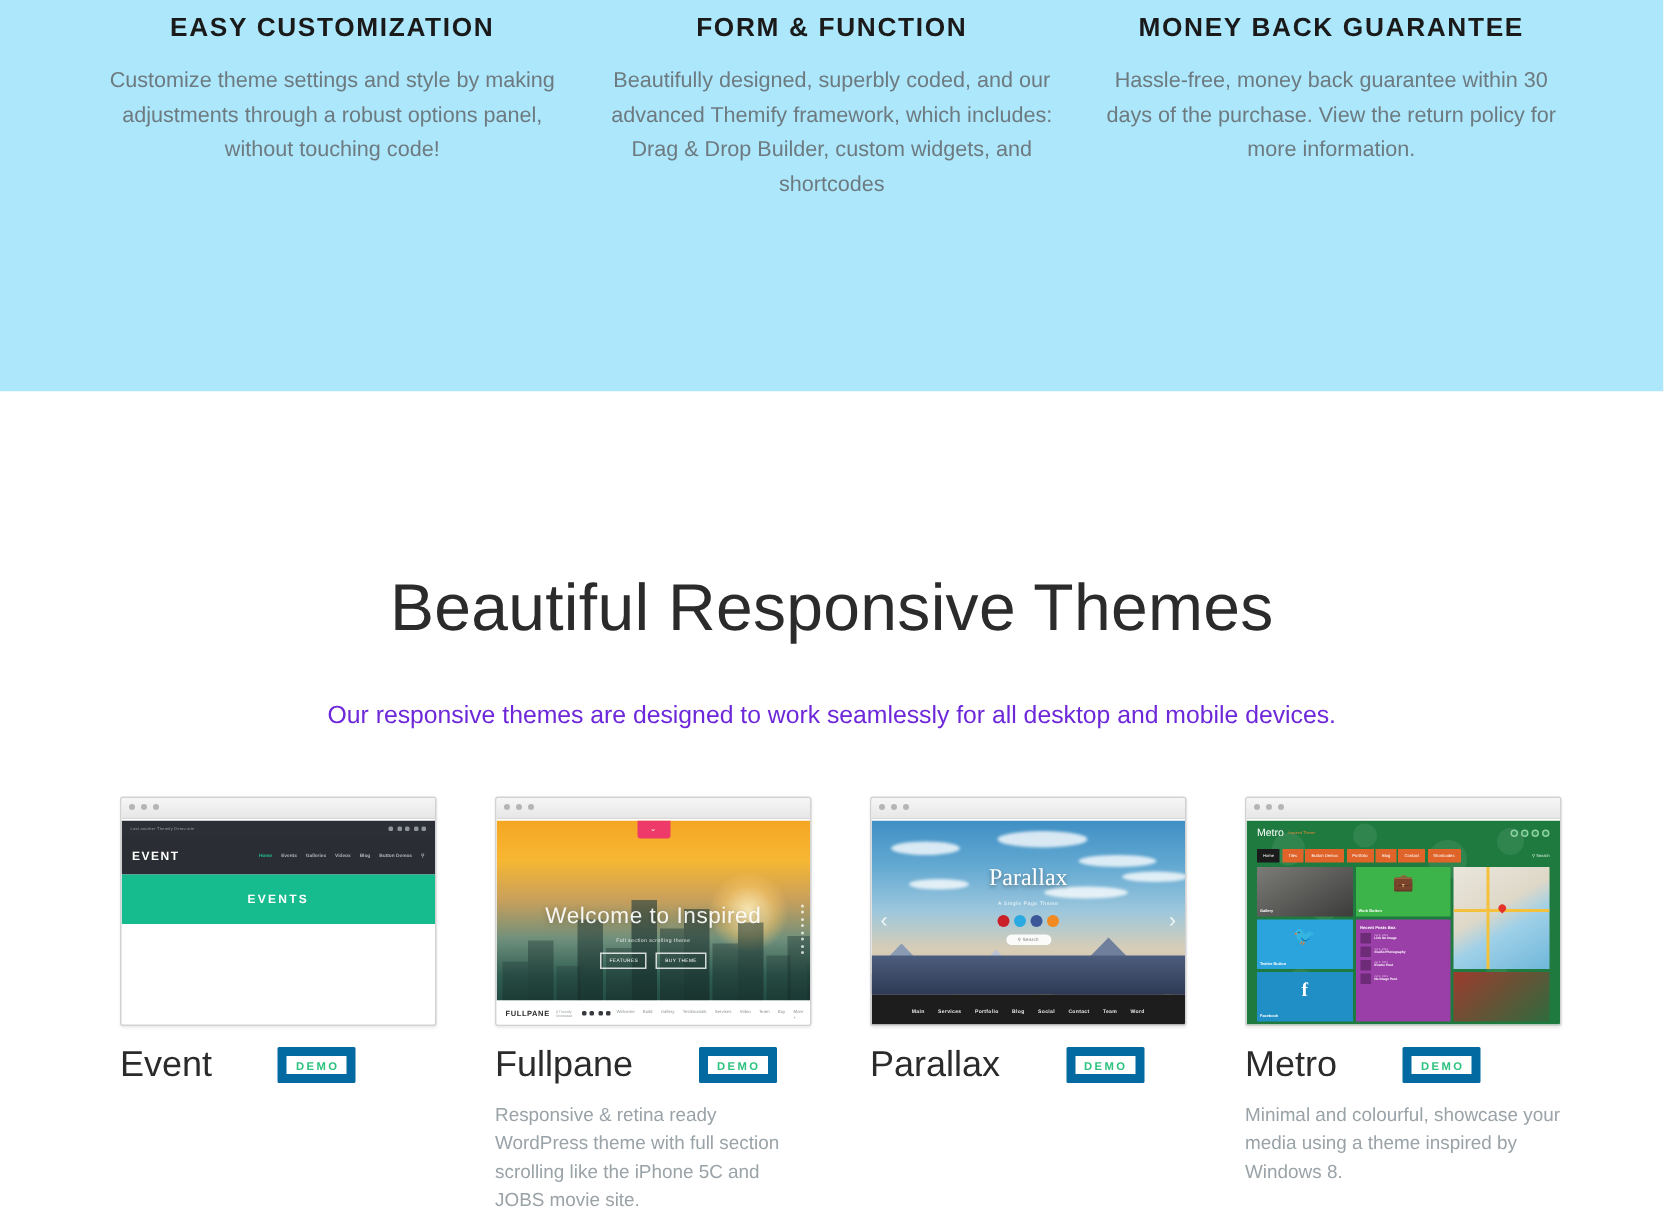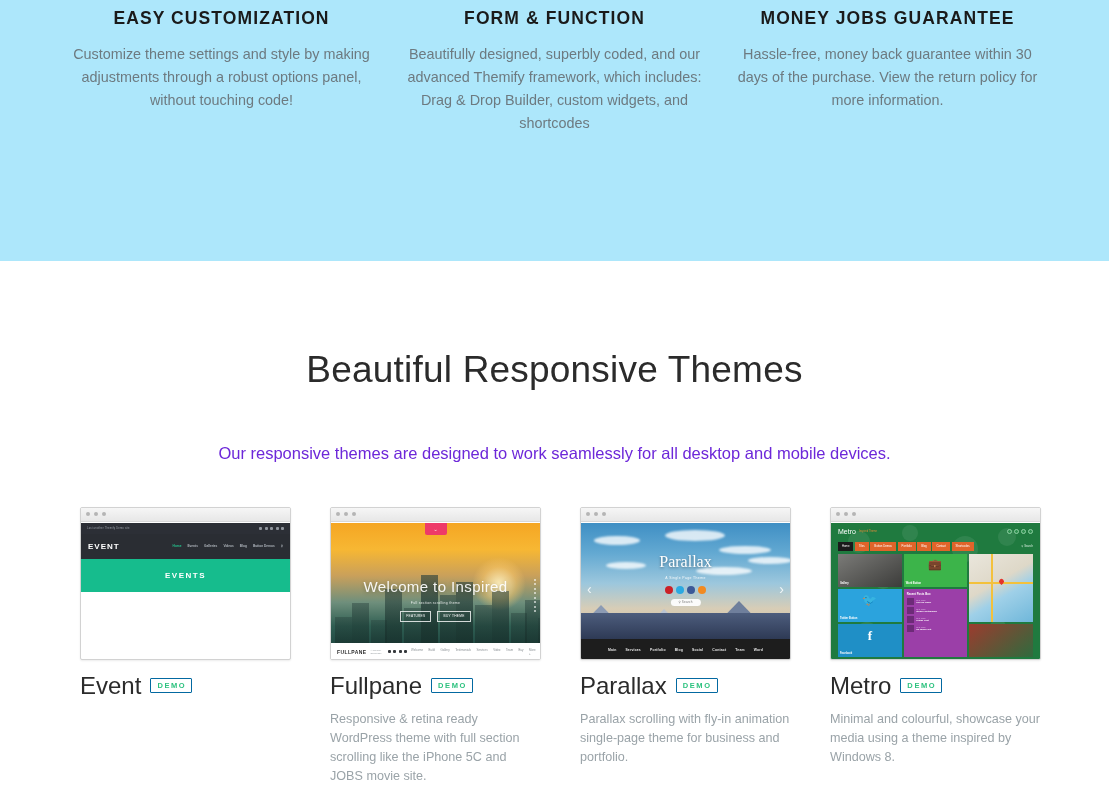--- a/index.html
+++ b/index.html
@@ -41,25 +41,25 @@
     margin: 0;
   }
 
   
   .main-section {
     width: 1109px;
     background: #fff;
     text-align: center;
   }
   .main-heading {
-    font-size: 37px;
+    font-size: 44px;
     font-weight: 300;
     color: #2b2b2b;
-    margin: 16px;
-    padding-top: 72px;
+    margin: 0;
+    padding-top: 120px;
     letter-spacing: 0.2px;
     line-height: 1.15;
   }
   .main-sub {
     font-size: 16.5px;
     color: #6d28d9;
     margin: 0;
     padding-top: 36px;
     font-weight: 300;
   }
@@ -281,43 +281,43 @@
   .map-pin {
     position: absolute; left: 46%; top: 38%; width: 5px; height: 5px; background: #e4322b;
     border-radius: 50% 50% 50% 0; transform: rotate(-45deg);
   }
   .map-rd { position: absolute; background: #f3c13c; }
 
   
   .card-head { display: flex; align-items: center; gap: 9px; margin-top: 14px; }
   .card-title { font-size: 24px; font-weight: 300; color: #2b2b2b; line-height: 1; }
   .demo-badge {
-    border: 1px solid #0369a1; color: #2dc27f; font-size: 7.5px;
+    border: 6px solid #0369a1; color: #2dc27f; font-size: 7.5px;
     letter-spacing: 1.6px; padding: 3px 5px 2px 6px; line-height: 1;
-    font-weight: bold; border-radius: 1px; text-transform: uppercase;
+    font-weight: bold; border-radius: 1px; text-transform: uppercase; margin-left: 35px;
   }
   .card-desc {
     margin-top: 12px; font-size: 12.6px; line-height: 19px;
     color: #9aa3a8; font-weight: 400;
   }
 </style>
 </head>
 <body>
 
 <section class="feature-band">
   <div class="feature-col">
     <h3 class="feature-title">EASY CUSTOMIZATION</h3>
     <p class="feature-text">Customize theme settings and style by making adjustments through a robust options panel, without touching code!</p>
   </div>
   <div class="feature-col">
     <h3 class="feature-title">FORM &amp; FUNCTION</h3>
     <p class="feature-text">Beautifully designed, superbly coded, and our advanced Themify framework, which includes: Drag &amp; Drop Builder, custom widgets, and shortcodes</p>
   </div>
   <div class="feature-col">
-    <h3 class="feature-title">MONEY JOBS GUARANTEE</h3>
+    <h3 class="feature-title">MONEY BACK GUARANTEE</h3>
     <p class="feature-text">Hassle-free, money back guarantee within 30 days of the purchase. View the return policy for more information.</p>
   </div>
 </section>
 
 <section class="main-section">
   <h1 class="main-heading">Beautiful Responsive Themes</h1>
   <p class="main-sub">Our responsive themes are designed to work seamlessly for all desktop and mobile devices.</p>
 
   <div class="theme-grid">
 
@@ -483,21 +483,20 @@
               <b>Team</b>
               <b>Word</b>
             </div>
           </div>
         </div>
       </div>
       <div class="card-head">
         <span class="card-title">Parallax</span>
         <span class="demo-badge">Demo</span>
       </div>
-      <p class="card-desc">Parallax scrolling with fly-in animation single-page theme for business and portfolio.</p>
     </div>
 
     <div class="theme-card">
       <div class="browser">
         <div class="chrome-bar">
           <span class="chrome-dot"></span>
           <span class="chrome-dot"></span>
           <span class="chrome-dot"></span>
         </div>
         <div class="viewport">

